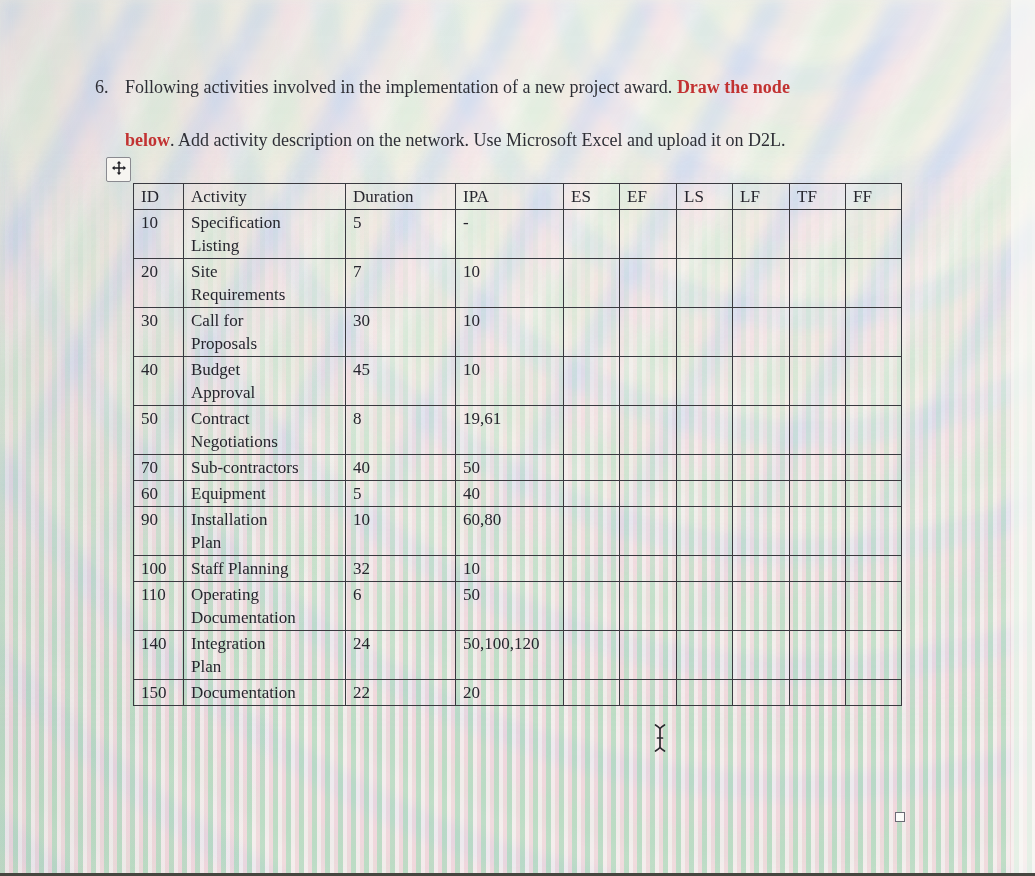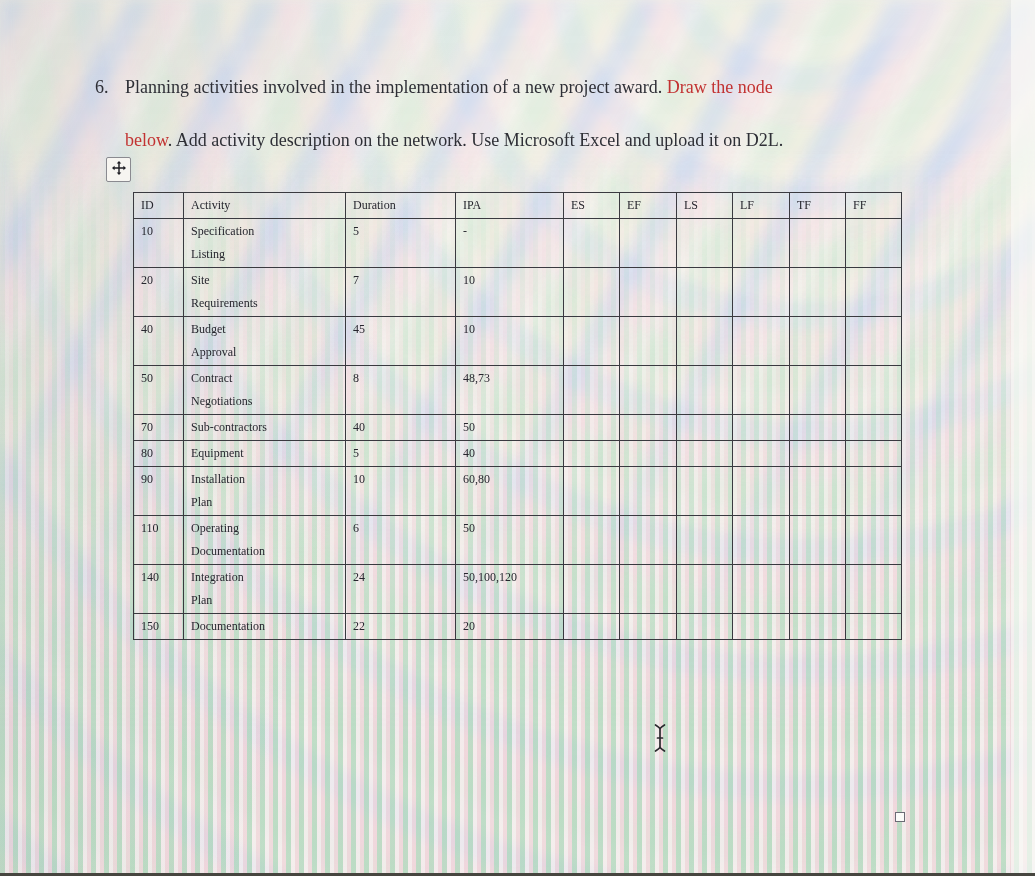--- a/index.html
+++ b/index.html
@@ -60,36 +60,36 @@
   }
   
   .question {
     position: absolute; left: 95px; top: 74px; width: 830px;
     display: flex;
     font-size: 18px; line-height: 26.5px;
     color: #2e2f36;
   }
   .qnum { width: 30px; flex: none; }
   .qtext { flex: 1; }
-  .red { color: #c23232; font-weight: 400; }
+  .red { color: #c23232; font-weight: 700; }
   
   .move-handle {
     position: absolute; left: 106px; top: 157px;
     width: 23px; height: 23px;
     background: rgba(248,246,242,.92);
     border: 1px solid #8a8a90; border-radius: 2px;
     display: flex; align-items: center; justify-content: center;
   }
   
   table.cpm {
-    position: absolute; left: 133px; top: 192px;
+    position: absolute; left: 133px; top: 183px;
     border-collapse: collapse;
     table-layout: fixed;
     width: 768px;
-    font-size: 12px; line-height: 23px;
+    font-size: 17px; line-height: 23px;
     color: #26262e;
   }
   table.cpm th, table.cpm td {
     border: 1.4px solid #3a3a40;
     padding: 1px 6px 1px 7px;
     text-align: left; vertical-align: top;
     font-weight: normal;
     overflow: hidden;
   }
   table.cpm thead tr { height: 24px; }
@@ -112,21 +112,21 @@
 <div class="screen">
   <div class="moire-ripples"></div>
   <div class="moire-waves"></div>
   <div class="moire-stripes"></div>
   <div class="photo-shade"></div>
   <div class="right-edge"></div>
 
   <div class="question">
     <span class="qnum">6.</span>
     <div class="qtext">
-      <span>Planning activities involved in the implementation of a new project award. </span><span class="red">Draw the node</span><br>
+      <span>Following activities involved in the implementation of a new project award. </span><span class="red">Draw the node</span><br>
       <br>
       <span class="red">below</span><span>. Add activity description on the network. Use Microsoft Excel and upload it on D2L.</span>
     </div>
   </div>
 
   <div class="move-handle">
     <span>
       <svg width="16" height="16" viewBox="0 0 24 24">
         <path fill="#1e1e24" d="M12 1.5 L8.6 5.4 H10.9 V10.9 H5.4 V8.6 L1.5 12 L5.4 15.4 V13.1 H10.9 V18.6 H8.6 L12 22.5 L15.4 18.6 H13.1 V13.1 H18.6 V15.4 L22.5 12 L18.6 8.6 V10.9 H13.1 V5.4 H15.4 Z"></path>
       </svg>
@@ -181,75 +181,100 @@
     <td>7</td>
     <td>10</td>
     <td></td>
     <td></td>
     <td></td>
     <td></td>
     <td></td>
     <td></td>
   </tr>
         <tr>
+    <td>30</td>
+    <td>Call for
+Proposals</td>
+    <td>30</td>
+    <td>10</td>
+    <td></td>
+    <td></td>
+    <td></td>
+    <td></td>
+    <td></td>
+    <td></td>
+  </tr>
+        <tr>
     <td>40</td>
     <td>Budget
 Approval</td>
     <td>45</td>
     <td>10</td>
     <td></td>
     <td></td>
     <td></td>
     <td></td>
     <td></td>
     <td></td>
   </tr>
         <tr>
     <td>50</td>
     <td>Contract
 Negotiations</td>
     <td>8</td>
-    <td>48,73</td>
+    <td>19,61</td>
     <td></td>
     <td></td>
     <td></td>
     <td></td>
     <td></td>
     <td></td>
   </tr>
         <tr>
     <td>70</td>
     <td>Sub-contractors</td>
     <td>40</td>
     <td>50</td>
     <td></td>
     <td></td>
     <td></td>
     <td></td>
     <td></td>
     <td></td>
   </tr>
         <tr>
-    <td>80</td>
+    <td>60</td>
     <td>Equipment</td>
     <td>5</td>
     <td>40</td>
     <td></td>
     <td></td>
     <td></td>
     <td></td>
     <td></td>
     <td></td>
   </tr>
         <tr>
     <td>90</td>
     <td>Installation
 Plan</td>
     <td>10</td>
     <td>60,80</td>
+    <td></td>
+    <td></td>
+    <td></td>
+    <td></td>
+    <td></td>
+    <td></td>
+  </tr>
+        <tr>
+    <td>100</td>
+    <td>Staff Planning</td>
+    <td>32</td>
+    <td>10</td>
     <td></td>
     <td></td>
     <td></td>
     <td></td>
     <td></td>
     <td></td>
   </tr>
         <tr>
     <td>110</td>
     <td>Operating

